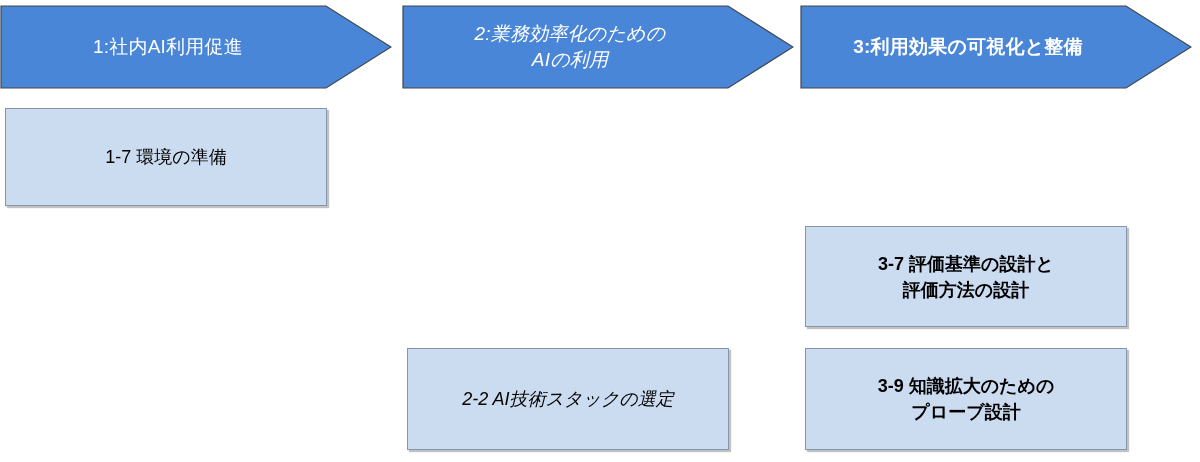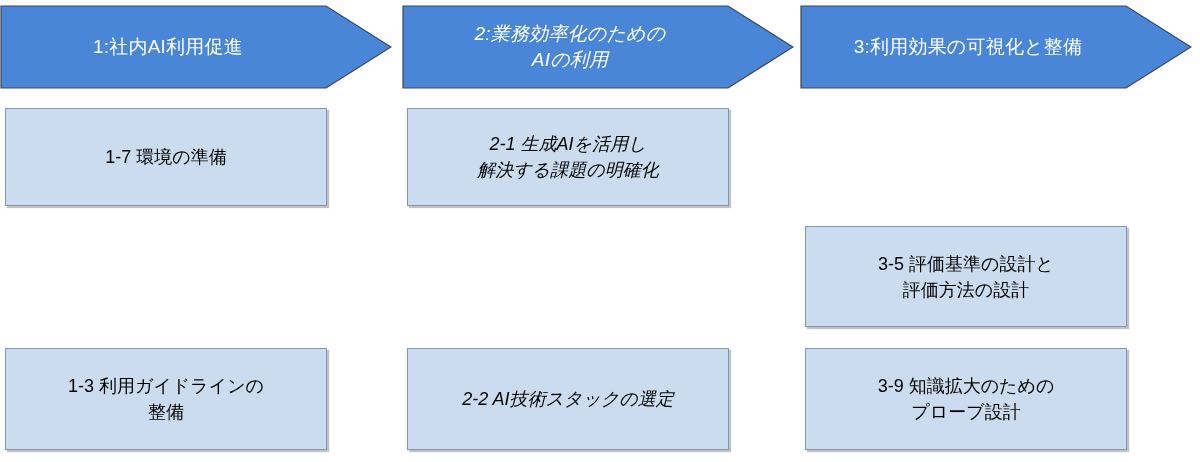--- a/index.html
+++ b/index.html
@@ -73,64 +73,60 @@
     line-height: 26px;
     white-space: pre-line;
   }
   .task-box.row-1 { top: 108px;  height: 98px; }
   .task-box.row-2 { top: 226px;  height: 101px; }
   .task-box.row-3 { top: 348px;  height: 102px; }
 
   
   #col-1 { left: 0px; }
   #col-2 { left: 402px; font-style: italic; }
-  #col-3 { left: 800px; }
+  #col-3 { left: 800px; font-weight: bold; }
 </style>
 </head>
 <body>
 
 <div id="diagram">
 
   <div class="phase-column" id="col-1">
 
     <div class="phase-header">
       <svg class="chevron-shape" viewBox="0 0 392 84" preserveAspectRatio="none">
         <polygon points="1,1 326,1 391,42 326,83 1,83" fill="#4a86d8" stroke="#40464f" stroke-width="1.2"></polygon>
       </svg>
       <div class="header-label">1:社内AI利用促進</div>
     </div>
 
     <div class="task-box row-1">1-7 環境の準備</div>
-    <div class="task-box row-3">1-3 利用ガイドラインの
-整備</div>
   </div>
 
   <div class="phase-column" id="col-2">
 
     <div class="phase-header">
       <svg class="chevron-shape" viewBox="0 0 392 84" preserveAspectRatio="none">
         <polygon points="1,1 326,1 391,42 326,83 1,83" fill="#4a86d8" stroke="#40464f" stroke-width="1.2"></polygon>
       </svg>
       <div class="header-label">2:業務効率化のための
 AIの利用</div>
     </div>
 
-    <div class="task-box row-1">2-1 生成AIを活用し
-解決する課題の明確化</div>
     <div class="task-box row-3">2-2 AI技術スタックの選定</div>
   </div>
 
   <div class="phase-column" id="col-3">
 
     <div class="phase-header">
       <svg class="chevron-shape" viewBox="0 0 392 84" preserveAspectRatio="none">
         <polygon points="1,1 326,1 391,42 326,83 1,83" fill="#4a86d8" stroke="#40464f" stroke-width="1.2"></polygon>
       </svg>
       <div class="header-label">3:利用効果の可視化と整備</div>
     </div>
 
-    <div class="task-box row-2">3-5 評価基準の設計と
+    <div class="task-box row-2">3-7 評価基準の設計と
 評価方法の設計</div>
     <div class="task-box row-3">3-9 知識拡大のための
 プローブ設計</div>
   </div>
 
 </div>
 
 </body></html>

